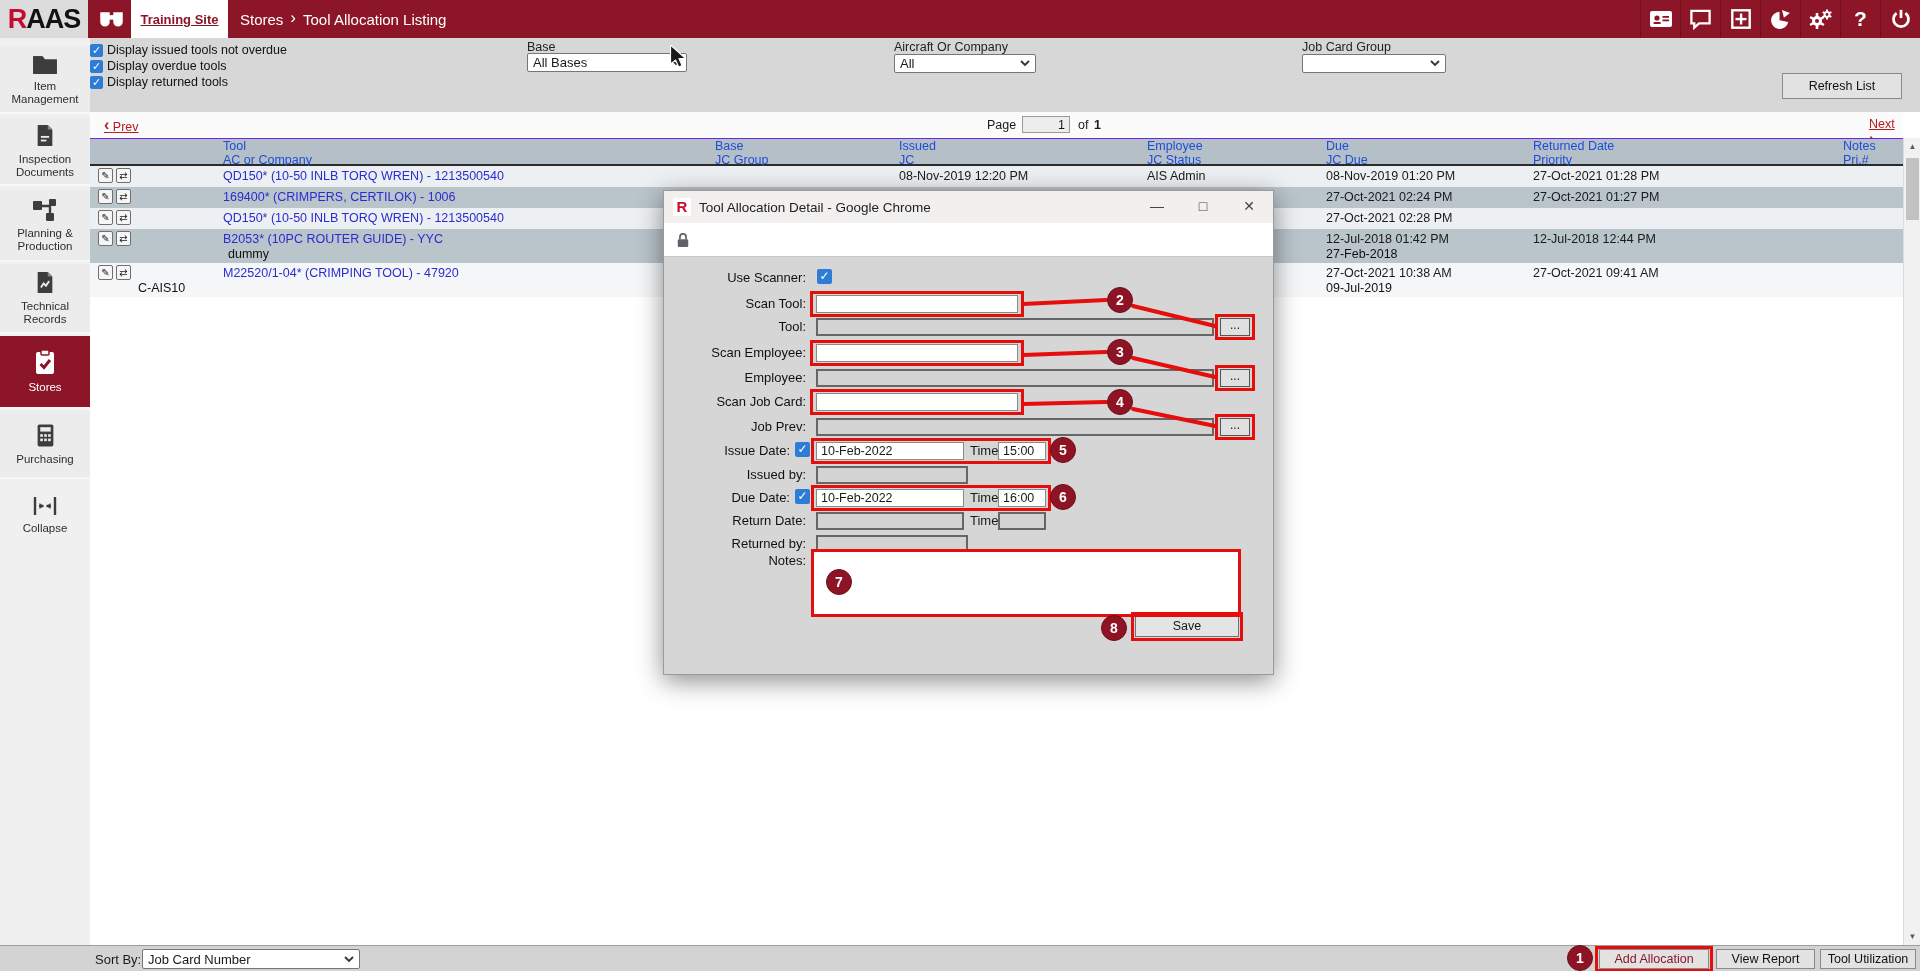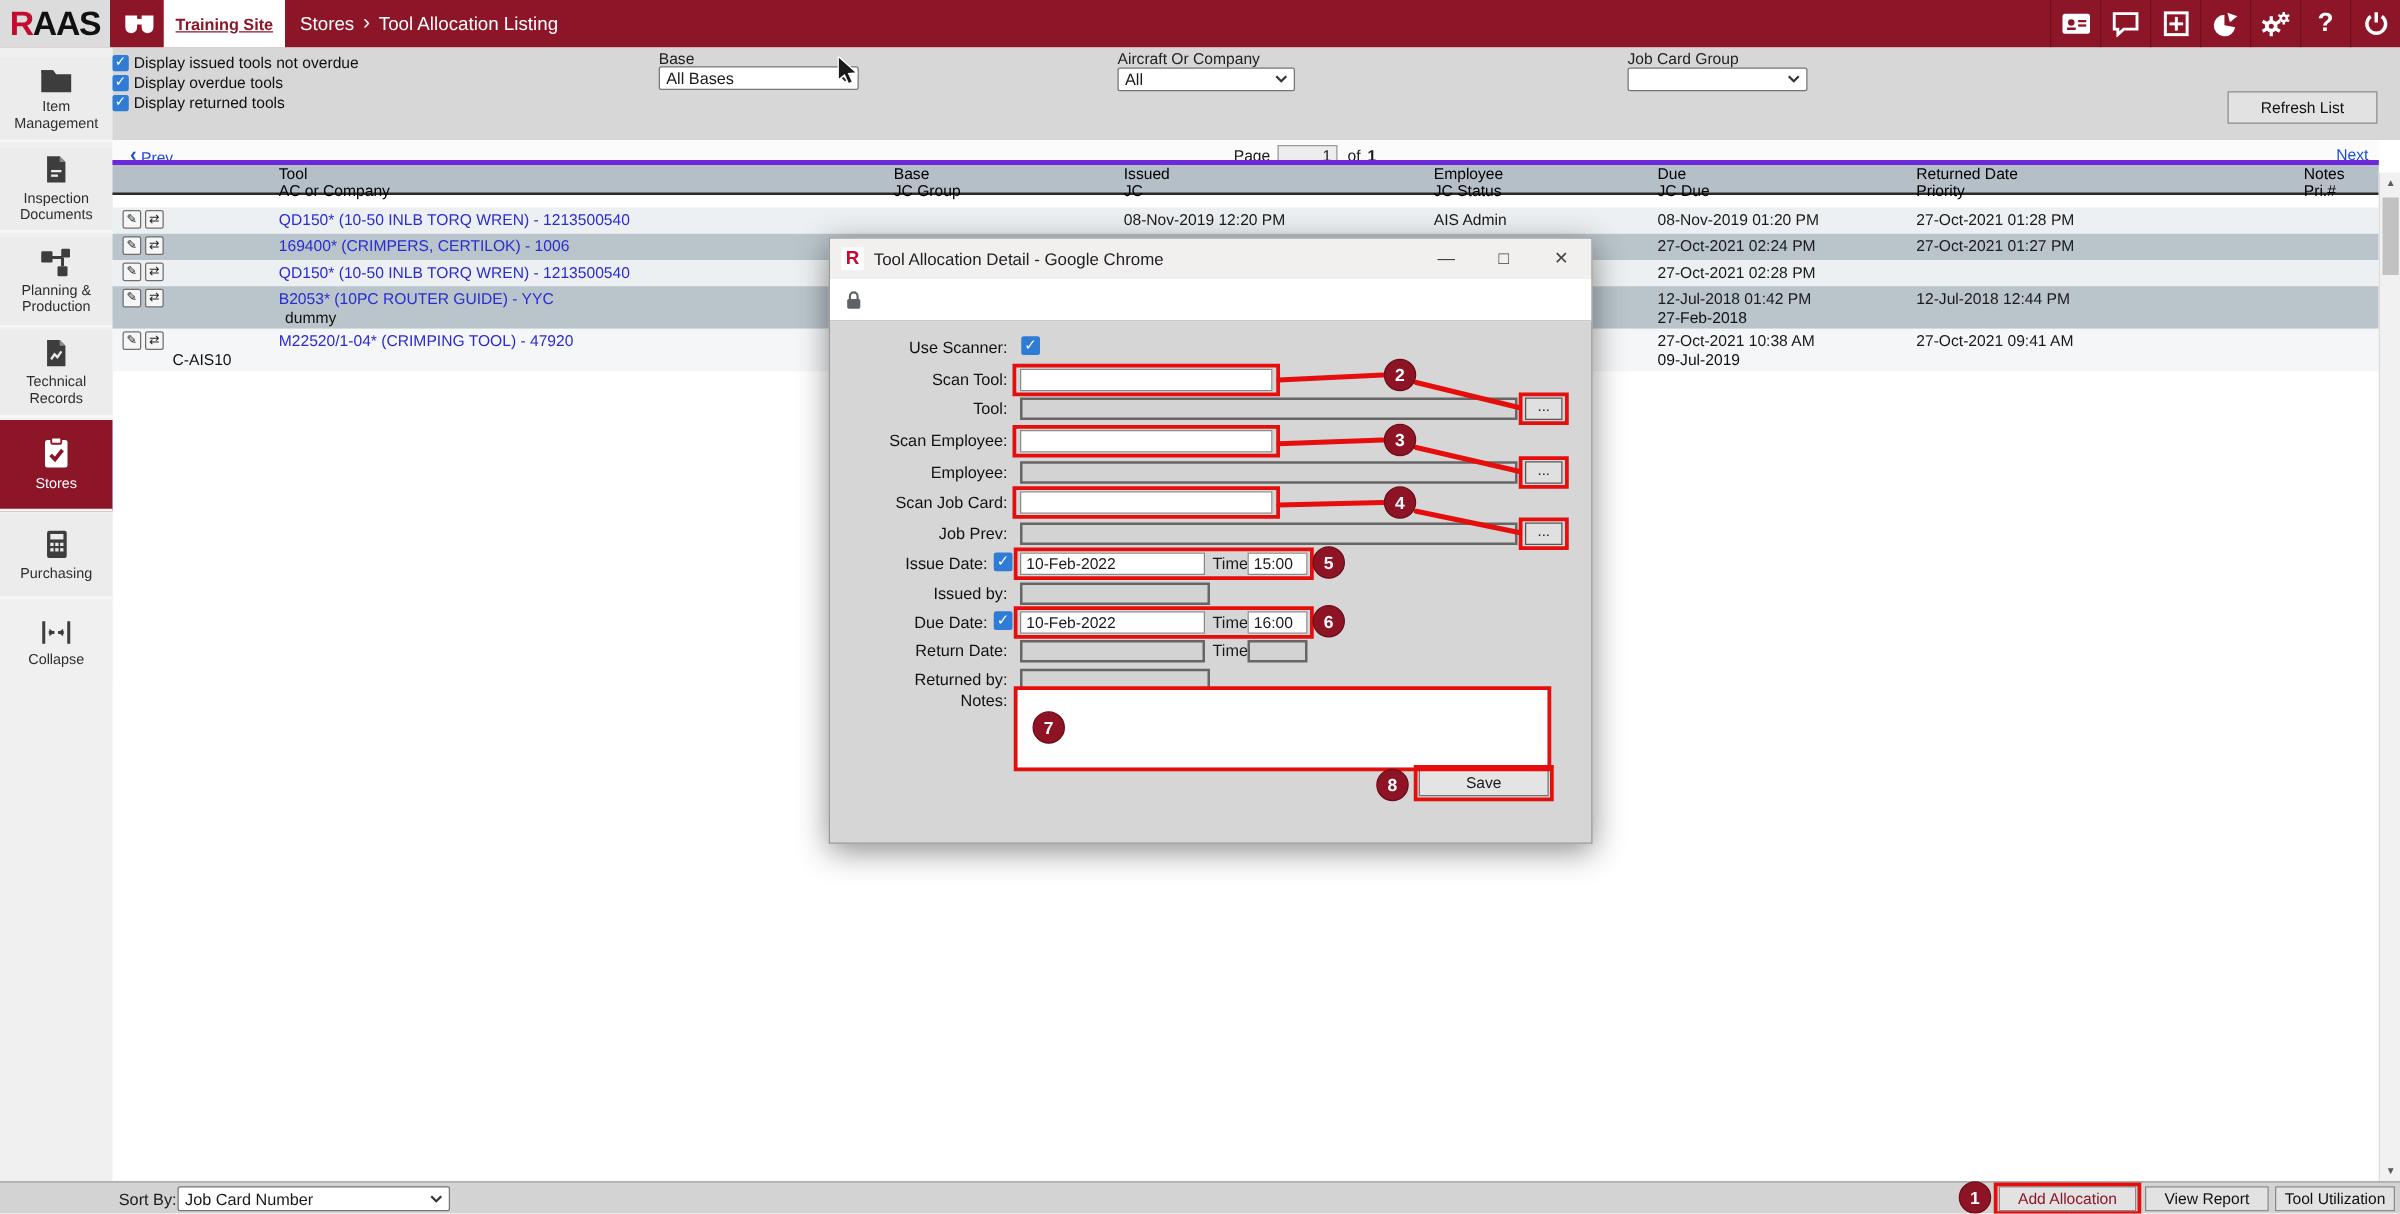--- a/index.html
+++ b/index.html
@@ -29,23 +29,23 @@
   
   .filterbar { position:absolute; left:90px; top:38px; width:1830px; height:74px; background:#d7d7d7; }
   .cbrow { position:absolute; display:flex; align-items:center; gap:4px; font-size:12.5px; color:#111; }
   .cb { width:13px; height:13px; background:#2e7cd6; border:1px solid #2e7cd6; border-radius:2px; color:#fff; font-size:11px; line-height:11px; text-align:center; }
   .flabel { position:absolute; font-size:12.5px; color:#222; }
   .select { position:absolute; background:#fff; border:1px solid #767676; border-radius:2px; display:flex; align-items:center; justify-content:space-between; padding:0 5px; font-size:13px; height:19px; cursor:pointer;text-align:center; }
   .btn { background:#e2e2e2; border:1px solid #8a8a8a; font-size:12.5px; color:#111; display:flex; align-items:center; justify-content:center; cursor:pointer; }
 
   
   .pagerow { position:absolute; left:90px; top:112px; width:1813px; height:26px; background:#fbfbfb; font-size:12.5px; }
-  .navlink { position:absolute; top:5px; color:#1d4ed8; cursor:pointer;text-decoration:underline; }
+  .navlink { position:absolute; top:5px; color:#b91c1c; cursor:pointer;text-decoration:underline; }
   .chev { font-size:16px; font-weight:bold; position:relative; top:-1px; }
-  .thead { position:absolute; left:90px; top:128px; width:1813px; height:28px; background:#b4bfc7; border-top:4px solid #6d28d9; border-bottom:2px solid #2b2b2b; font-size:12.5px; line-height:13.5px; color:#000000; }
+  .thead { position:absolute; left:90px; top:138px; width:1813px; height:28px; background:#b4bfc7; border-top:1px solid #6d28d9; border-bottom:2px solid #2b2b2b; font-size:12.5px; line-height:13.5px; color:#1d4ed8; }
   .thead .hc { position:absolute; top:1px; }
   .trow { position:absolute; left:90px; width:1813px; font-size:12.5px; }
   .trow.light { background:#edf0f2; }
   .trow.dark  { background:#b9c4cb; }
   .trow .cell { position:absolute; top:3px; white-space:nowrap; }
   .trow .sub  { position:absolute; top:18px; white-space:nowrap; color:#111; }
   .tlink { color:#2b2bd0; cursor:pointer; }
   .ib { position:absolute; top:2px; width:15px; height:15px; background:#f6f6f6; border:1px solid #6f6f6f; border-radius:2px; font-size:10px; line-height:13px; text-align:center; cursor:pointer; color:#222; }
 
   

